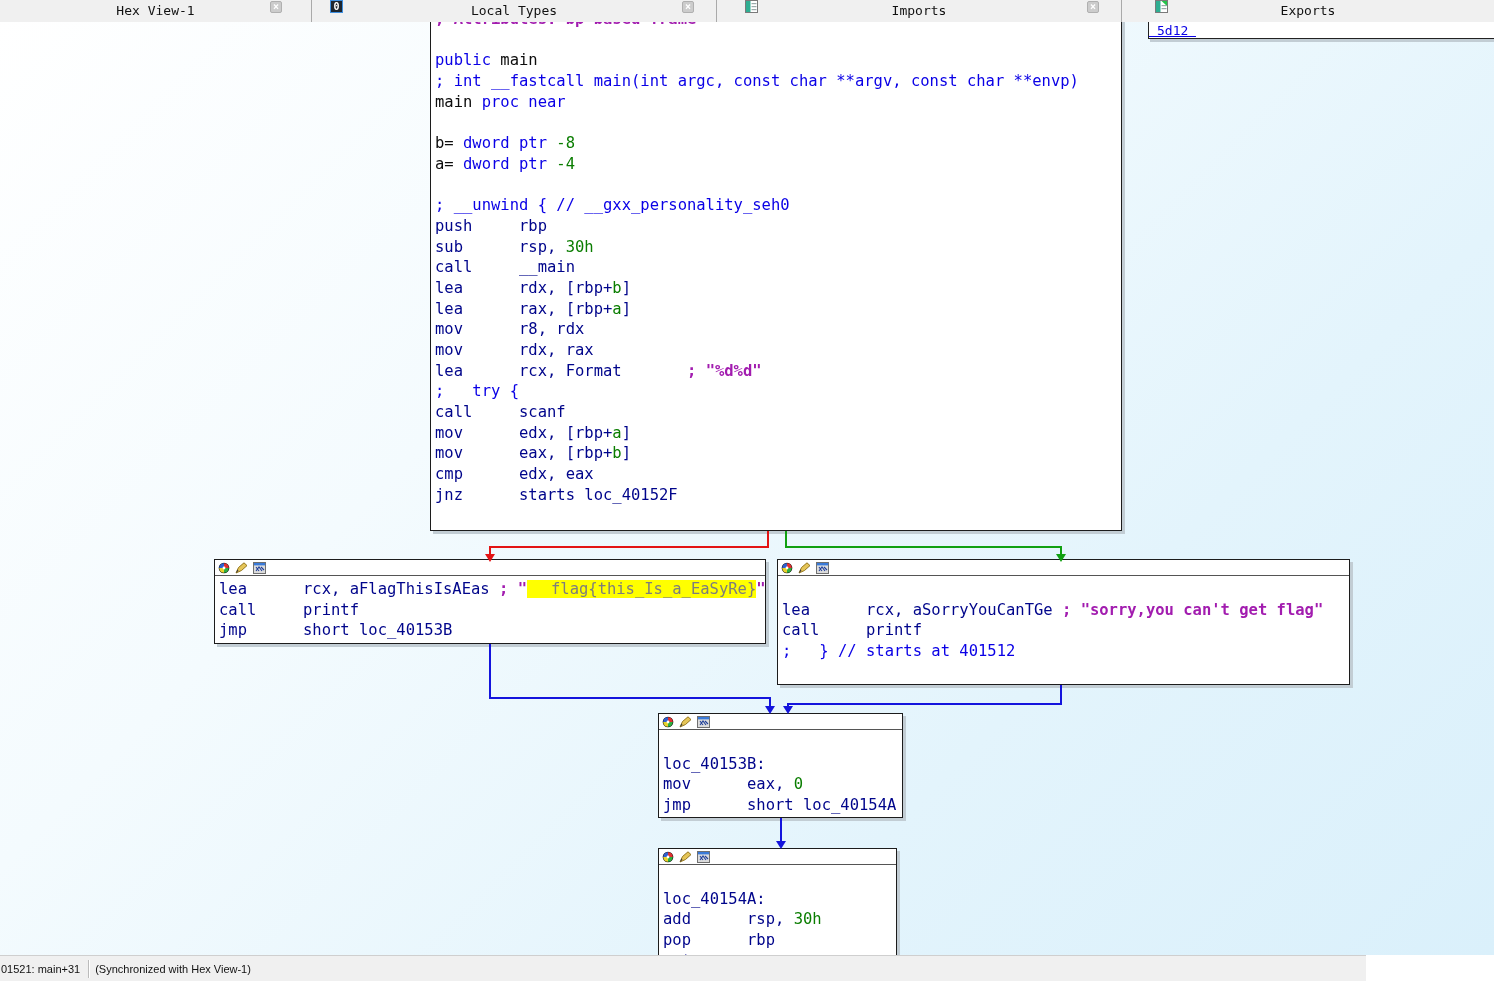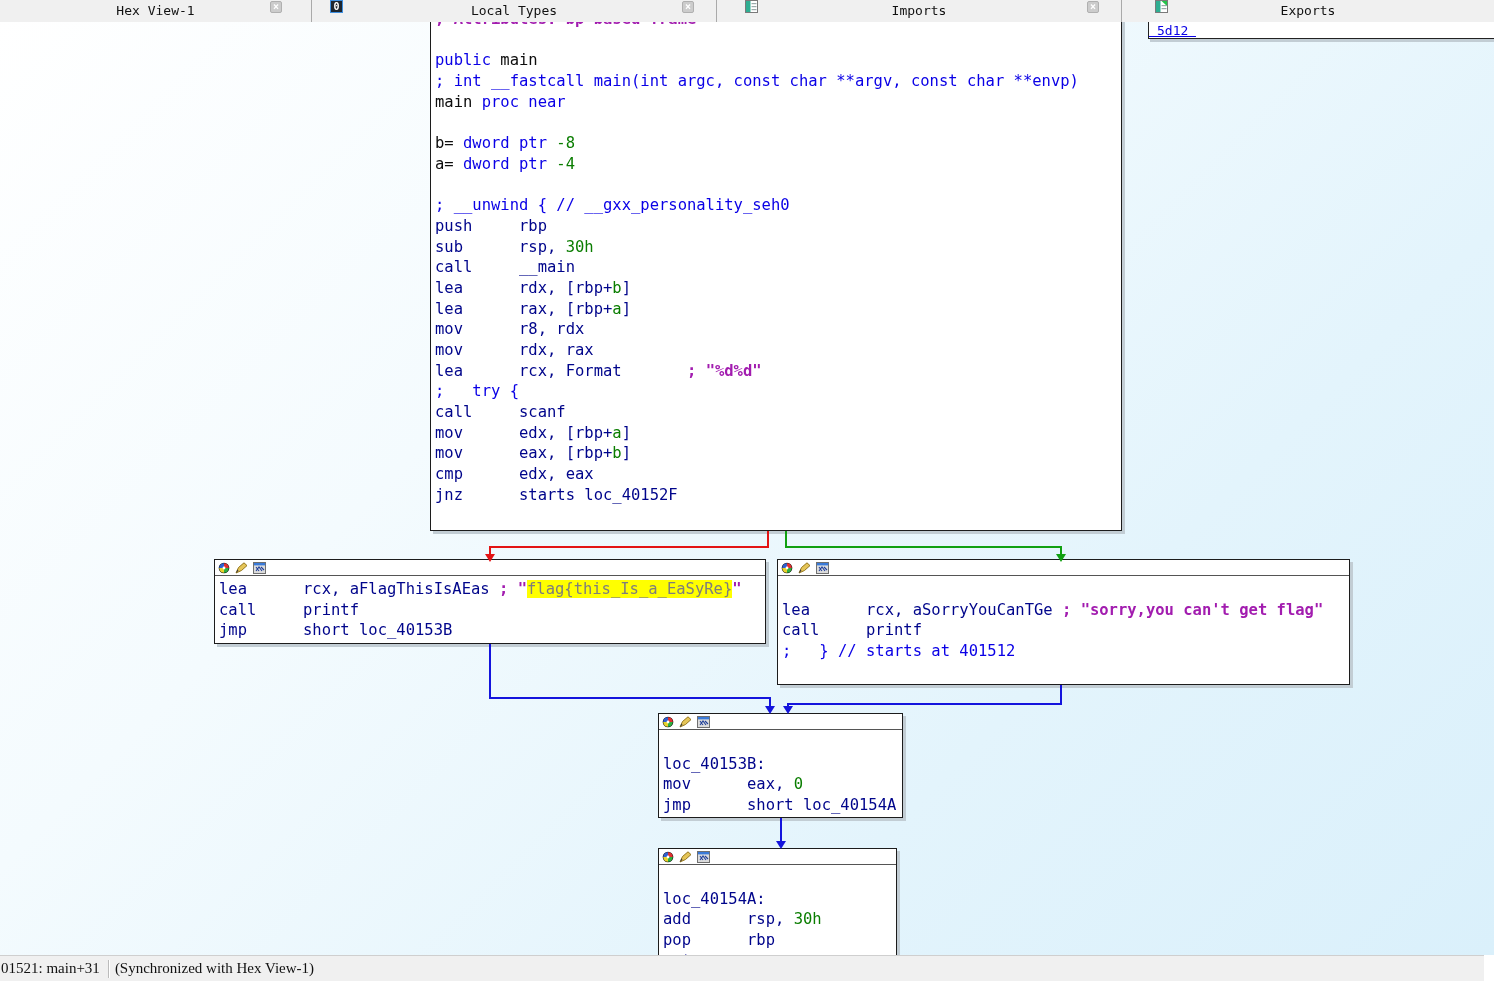--- a/index.html
+++ b/index.html
@@ -28,41 +28,41 @@
            padding-left:3px; gap:5px; background:#fff; }
   .ghead svg { display:block; }
   .gbody { padding:3px 4px 0 4px; }
   .asmline { white-space:pre; font-size:15.5px; line-height:20.7px; height:20.7px;
              font-family:"DejaVu Sans Mono", monospace; }
   .seg-b { color:#0a00e6; }   
   .seg-n { color:#00058b; }   
   .seg-g { color:#0a7d00; }   
   .seg-c { color:#a21caf;font-weight:bold; }   
   .seg-k { color:#0d0d0d; }   
-  .seg-h { color:#7d7d7d; background:#ffff00; } 
+  .seg-h { color:#7d7d7d; background:#ffff00;padding-left:24px; } 
 
   .edge-seg { position:absolute; z-index:3; }
   .edge-arrow { position:absolute; width:0; height:0; z-index:3;
                 border-left:5px solid transparent; border-right:5px solid transparent; }
 
   
   .peek { position:absolute; left:1148px; top:-1px; width:350px; height:25px;
           background:#fff; border:1px solid #222; box-shadow:2px 3px 0 #c2cdd4;
           overflow:hidden; z-index:5; }
   .peek-row { position:absolute; top:-7px; left:0; width:100%; white-space:pre;
               font-size:13px; color:#0a00e6; text-decoration:underline;
               font-family:"DejaVu Sans Mono", monospace; }
   .peek-addr { position:absolute; left:8px; }
   .peek-name { position:absolute; left:104px; }
 
   
-  .statusbar { position:absolute; left:0; top:955px; width:1484px; height:26px;
+  .statusbar { position:absolute; left:0; top:955px; width:1366px; height:26px;
                background:#f0f0f0; border-top:1px solid #cfcfcf; display:flex;
-               align-items:center; z-index:20; font-size:15px; color:#111;
-               font-family:Liberation Serif, serif; }
+               align-items:center; z-index:20; font-size:11px; color:#111;
+               font-family:Liberation Sans, sans-serif; }
   .sb-addr { padding-left:1px; white-space:pre; }
   .sb-sep { width:1px; height:18px; background:#bbb; margin:0 6px 0 8px;
             box-shadow:1px 0 0 #fff; }
   .sb-sync { white-space:pre; }
 
   
   .ico-localtypes { background:#1d2630; border:1px solid #3f8fe0; color:#fff;
                     font-size:10px; font-weight:bold; text-align:center; line-height:11px; }
 </style>
 </head>

